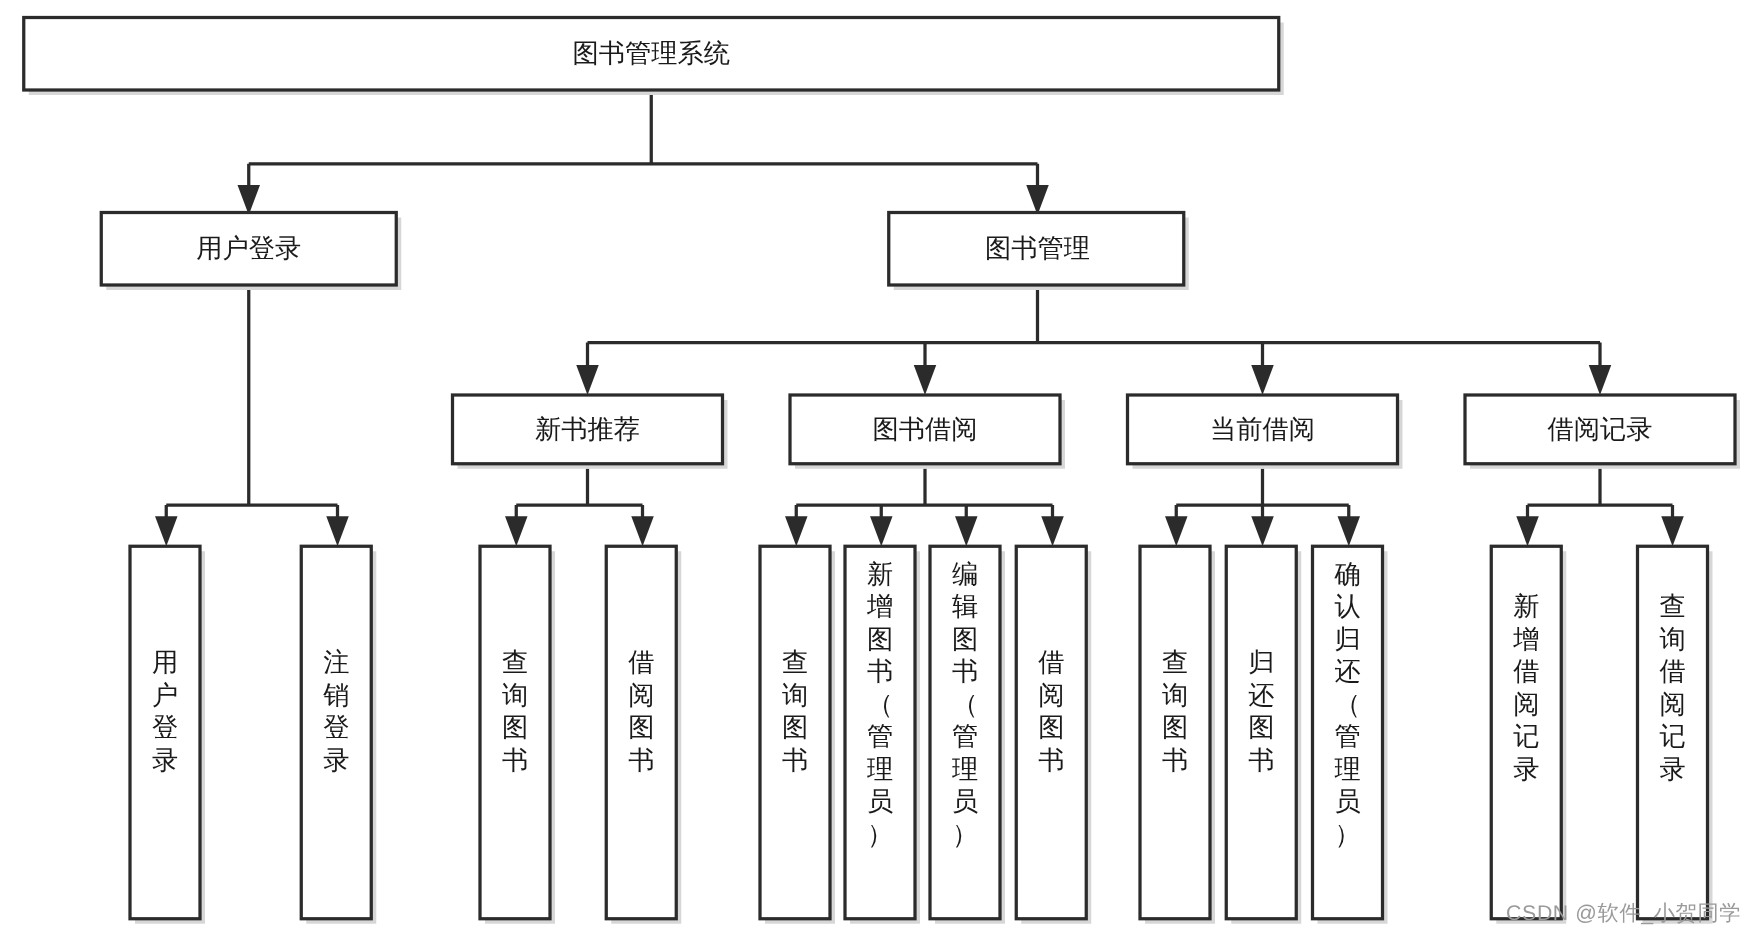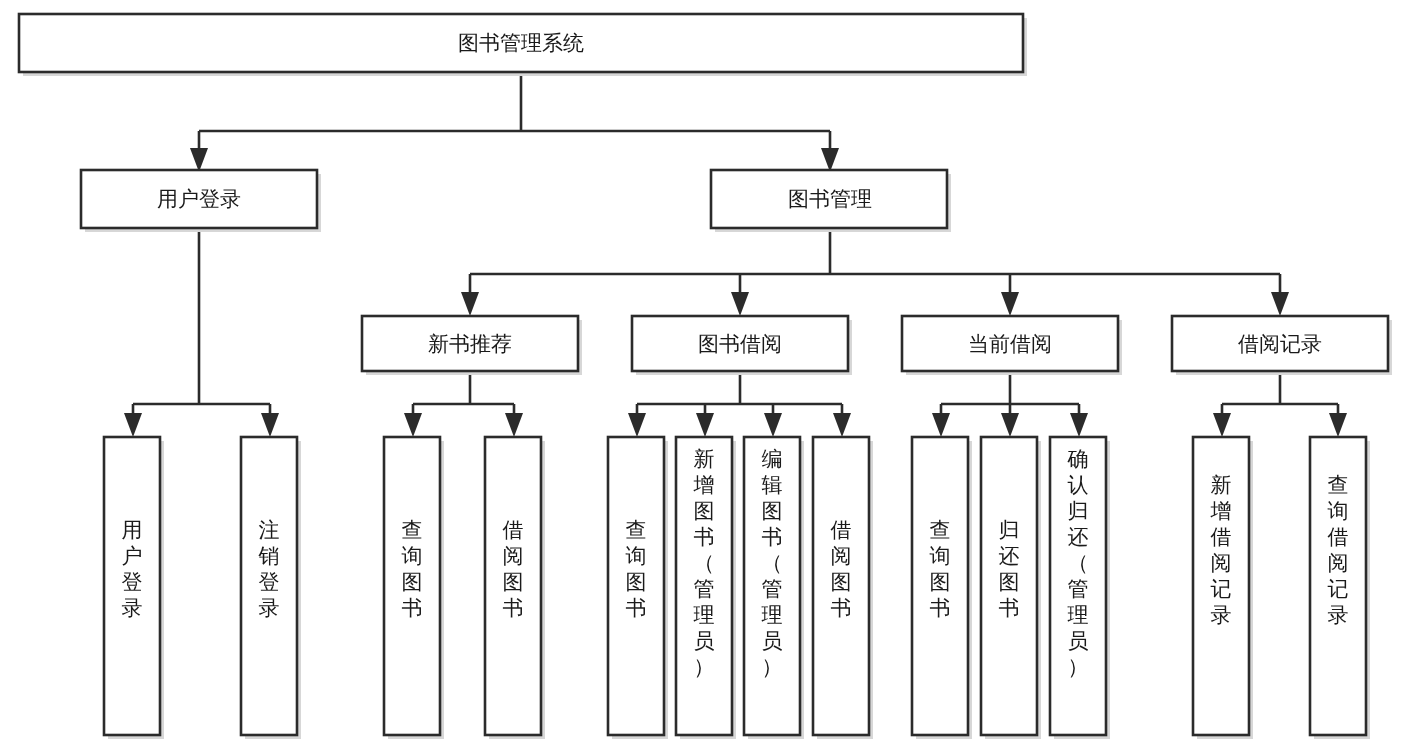--- a/index.html
+++ b/index.html
@@ -228,13 +228,14 @@
     </g>
 
     <g>
       <rect class="node-shadow" x="1314" y="441" width="56" height="298"></rect>
       <rect class="node-box" x="1310" y="437" width="56" height="298"></rect>
       <text class="node-label-v" x="1338" y="492"><tspan x="1338" dy="0">查</tspan><tspan x="1338" dy="26">询</tspan><tspan x="1338" dy="26">借</tspan><tspan x="1338" dy="26">阅</tspan><tspan x="1338" dy="26">记</tspan><tspan x="1338" dy="26">录</tspan></text>
     </g>
 
   </svg>
 
+  <div class="watermark-text">CSDN @软件_小贺同学</div>
 </div>
 
 </body></html>

